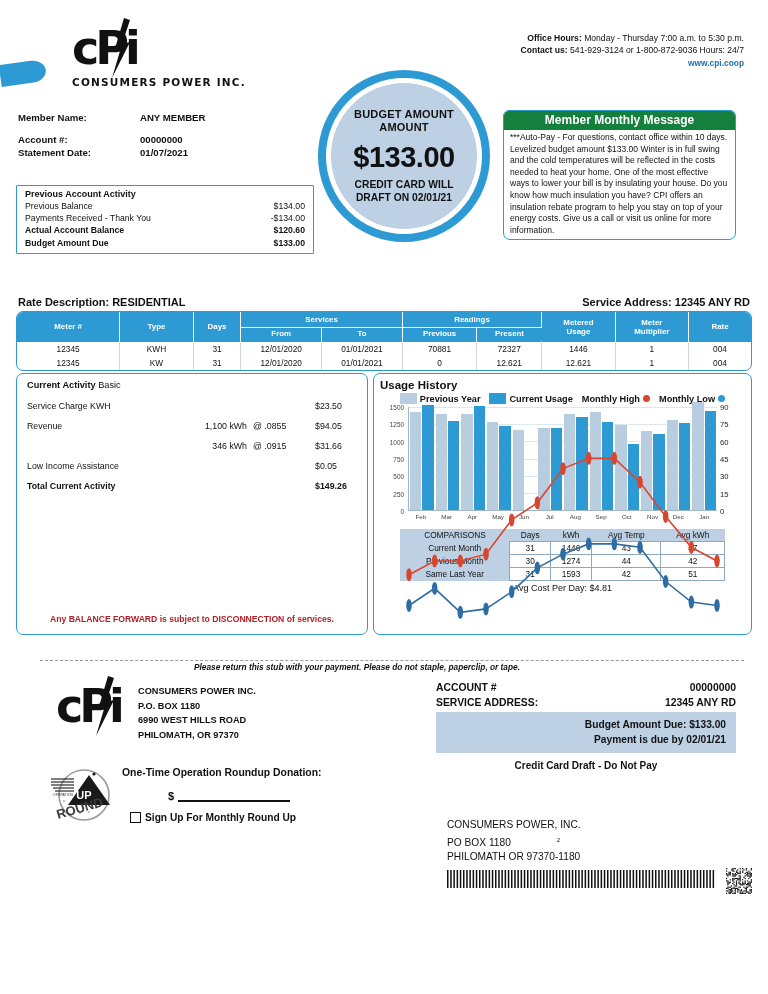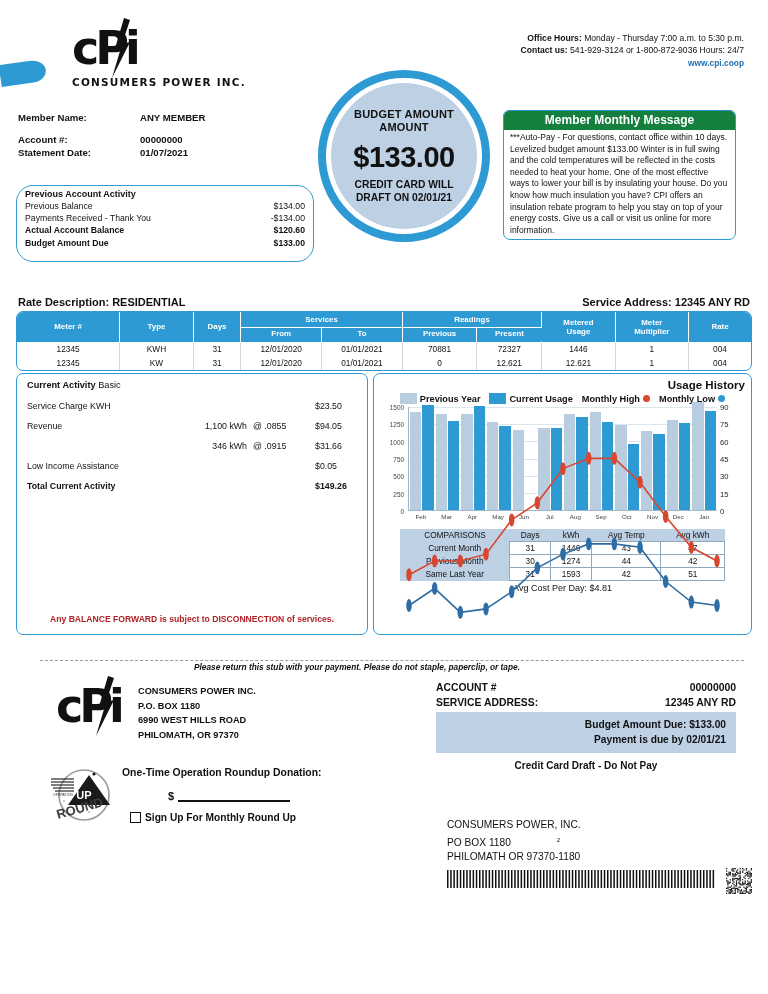--- a/index.html
+++ b/index.html
@@ -49,22 +49,22 @@
   
   .minfo { position:absolute; left:18px; top:112px; font-size:9.6px; }
   .minfo .row { display:flex; margin-bottom:2px; }
   .minfo .lbl { width:122px; font-weight:bold; }
   .minfo .val { font-weight:bold; }
   .minfo .gap { height:9px; }
 
   
   .prevbox {
     position:absolute; left:16px; top:185px; width:298px;
-    border:1.6px solid #2e9ad4; border-radius:17px;
-    padding:3px 8px 12px 8px; font-size:8.7px; background:#fff;
+    border:1.6px solid #2e9ad4; border-radius:1px;
+    padding:3px 8px 4px 8px; font-size:8.7px; background:#fff;
   }
   .prevbox .title { font-weight:bold; font-size:9px; margin-bottom:1px; }
   .prevbox .ln { display:flex; justify-content:space-between; line-height:12.2px; }
   .prevbox .ln.b { font-weight:bold; }
 
   
   .circle-wrap {
     position:absolute; left:318px; top:70px; width:172px; height:172px;
   }
   .circle-outer {
@@ -139,21 +139,21 @@
   .disc {
     position:absolute; left:0; right:0; bottom:10px; text-align:center;
     color:#b01f24; font-weight:bold; font-size:8.6px;
   }
 
   .lower-right {
     position:absolute; left:373px; top:373px; width:379px; height:262px;
     border:1.6px solid #2e9ad4; border-radius:7px; background:#fff;
     padding:4px 6px;
   }
-  .uh-title { text-align:right; font-weight:bold; font-size:11.5px; margin:1px 0 2px; }
+  .uh-title { text-align:left; font-weight:bold; font-size:11.5px; margin:1px 0 2px; }
   .legend {
     display:flex; align-items:center; justify-content:center; gap:9px;
     font-size:9.2px; font-weight:bold; margin-bottom:3px;
   }
   .legend .item { display:flex; align-items:center; gap:3px; }
   .sw { width:17px; height:11px; display:inline-block; }
   .dot { width:7px; height:7px; border-radius:50%; display:inline-block; }
 
   
   .chart { position:relative; height:118px; margin:0 2px 0 0; }

